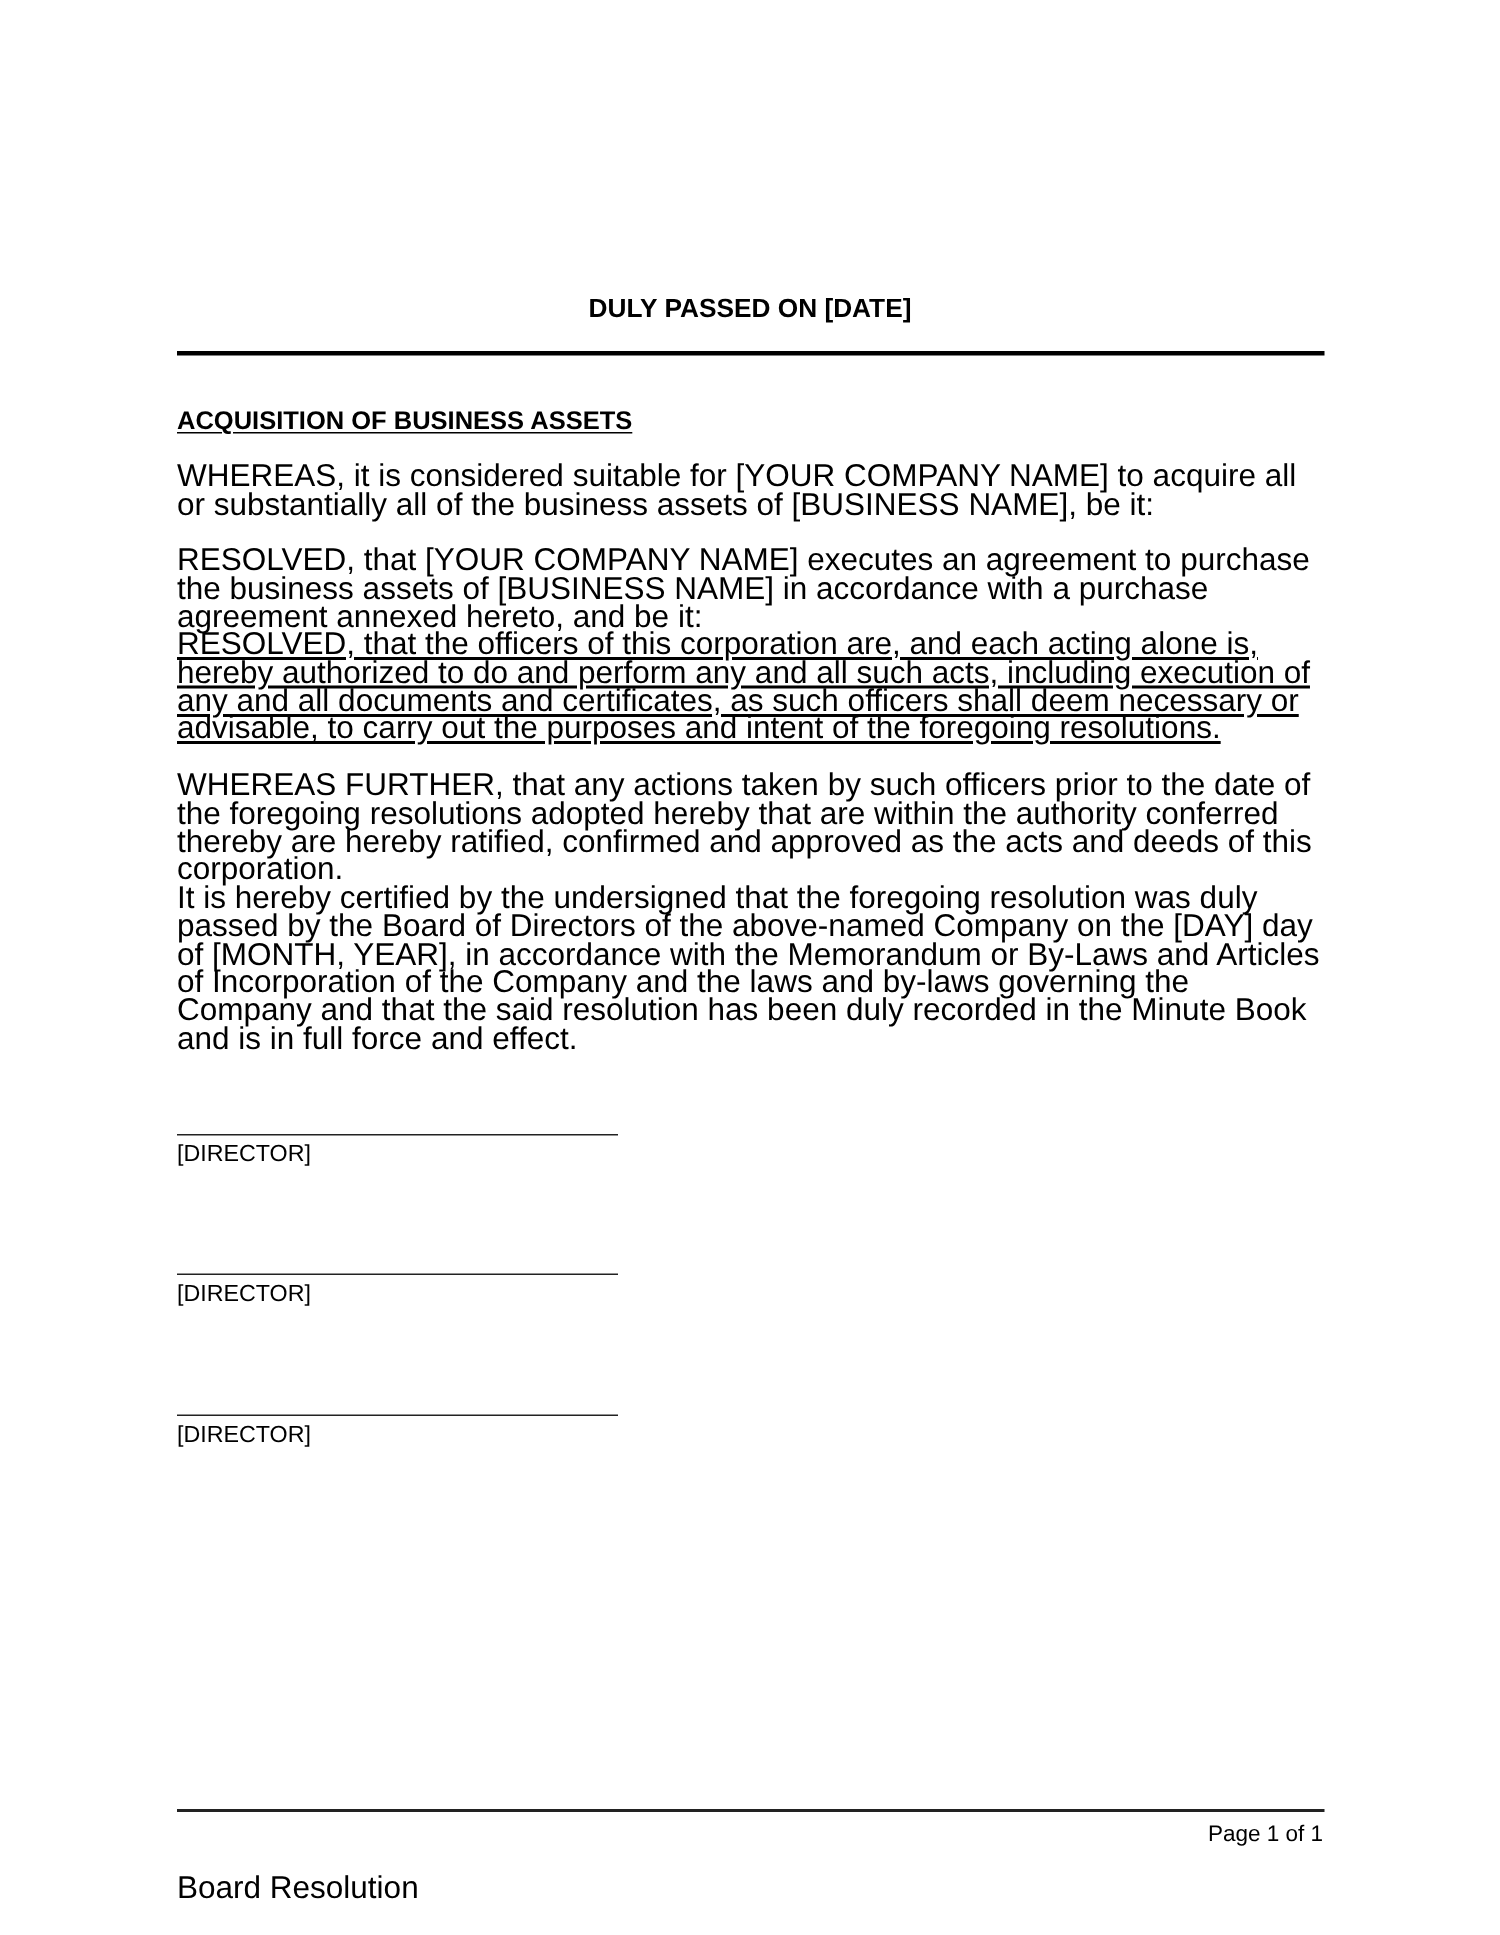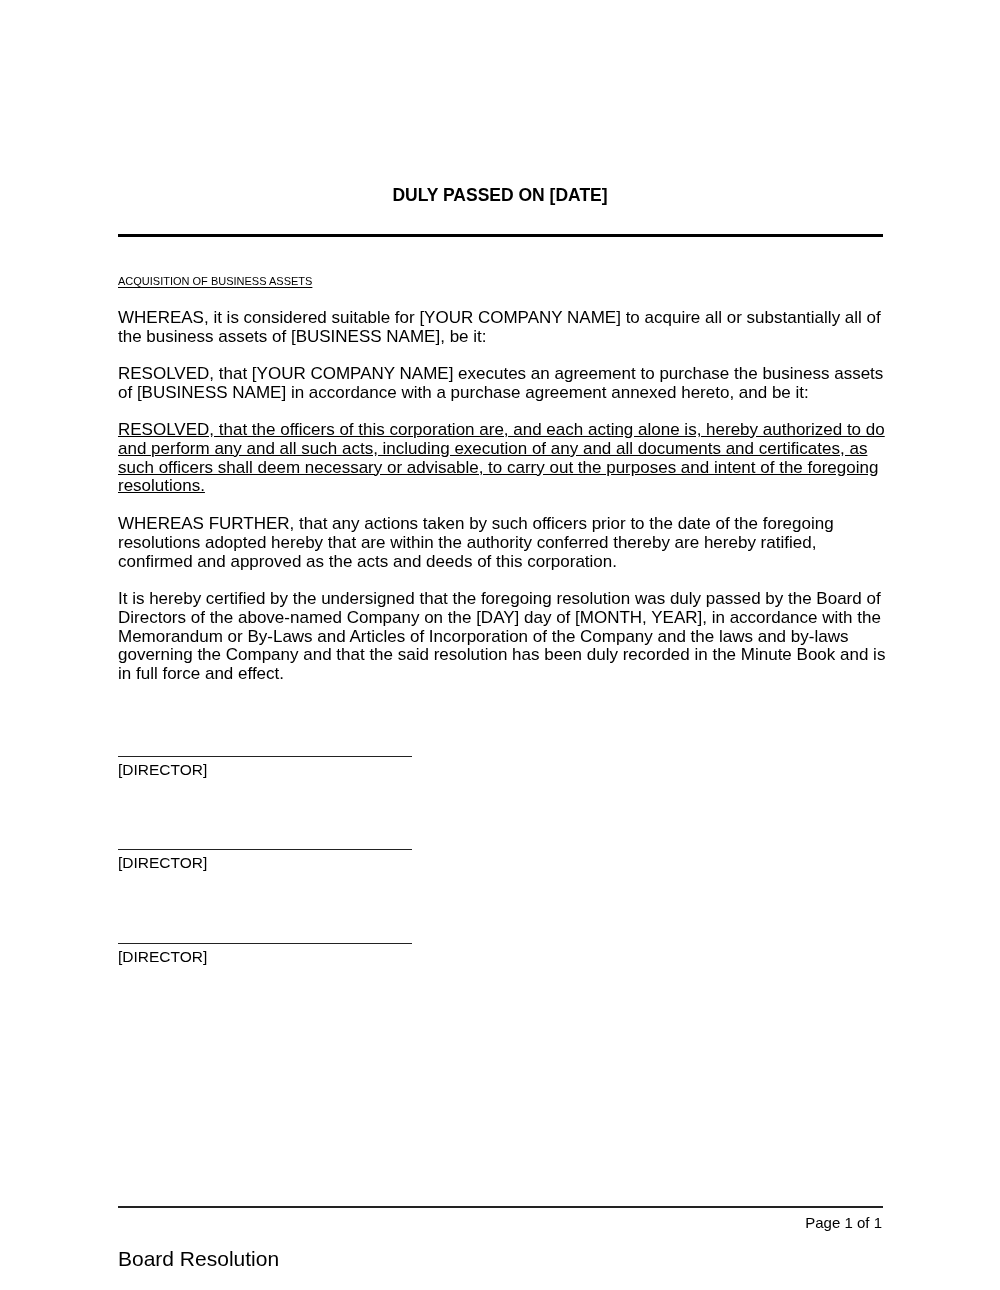--- a/index.html
+++ b/index.html
@@ -26,44 +26,44 @@
       position: absolute;
       left: 0;
       width: 1000px;
       text-align: center;
       font-weight: bold;
       font-size: 17.5px;
       line-height: 22px;
     }
     .title-1 { top: 118px; }
     .title-2 { top: 141px; }
-    .title-3 { top: 184px; }
+    .title-3 { top: 194px; }
     .thick-rule {
       position: absolute;
       left: 118px;
       width: 765px;
       top: 234px;
       height: 3px;
       background: #000000;
     }
     .section-heading {
       position: absolute;
       left: 118px;
       top: 271px;
-      font-weight: normal;
-      font-size: 11px;
+      font-weight: bold;
+      font-size: 17px;
       line-height: 20px;
       text-decoration: underline;
       text-underline-offset: 2px;
     }
     .para {
       position: absolute;
       left: 118px;
       width: 770px;
-      font-size: 17px;
+      font-size: 21px;
       line-height: 18.8px;
       margin: 0;
     }
     .p1 { top: 309px; }
     .p2 { top: 365px; }
     .p3 { top: 421px; text-decoration: underline; }
     .p4 { top: 515px; }
     .p5 { top: 590px; }
     .sig-block {
       position: absolute;

